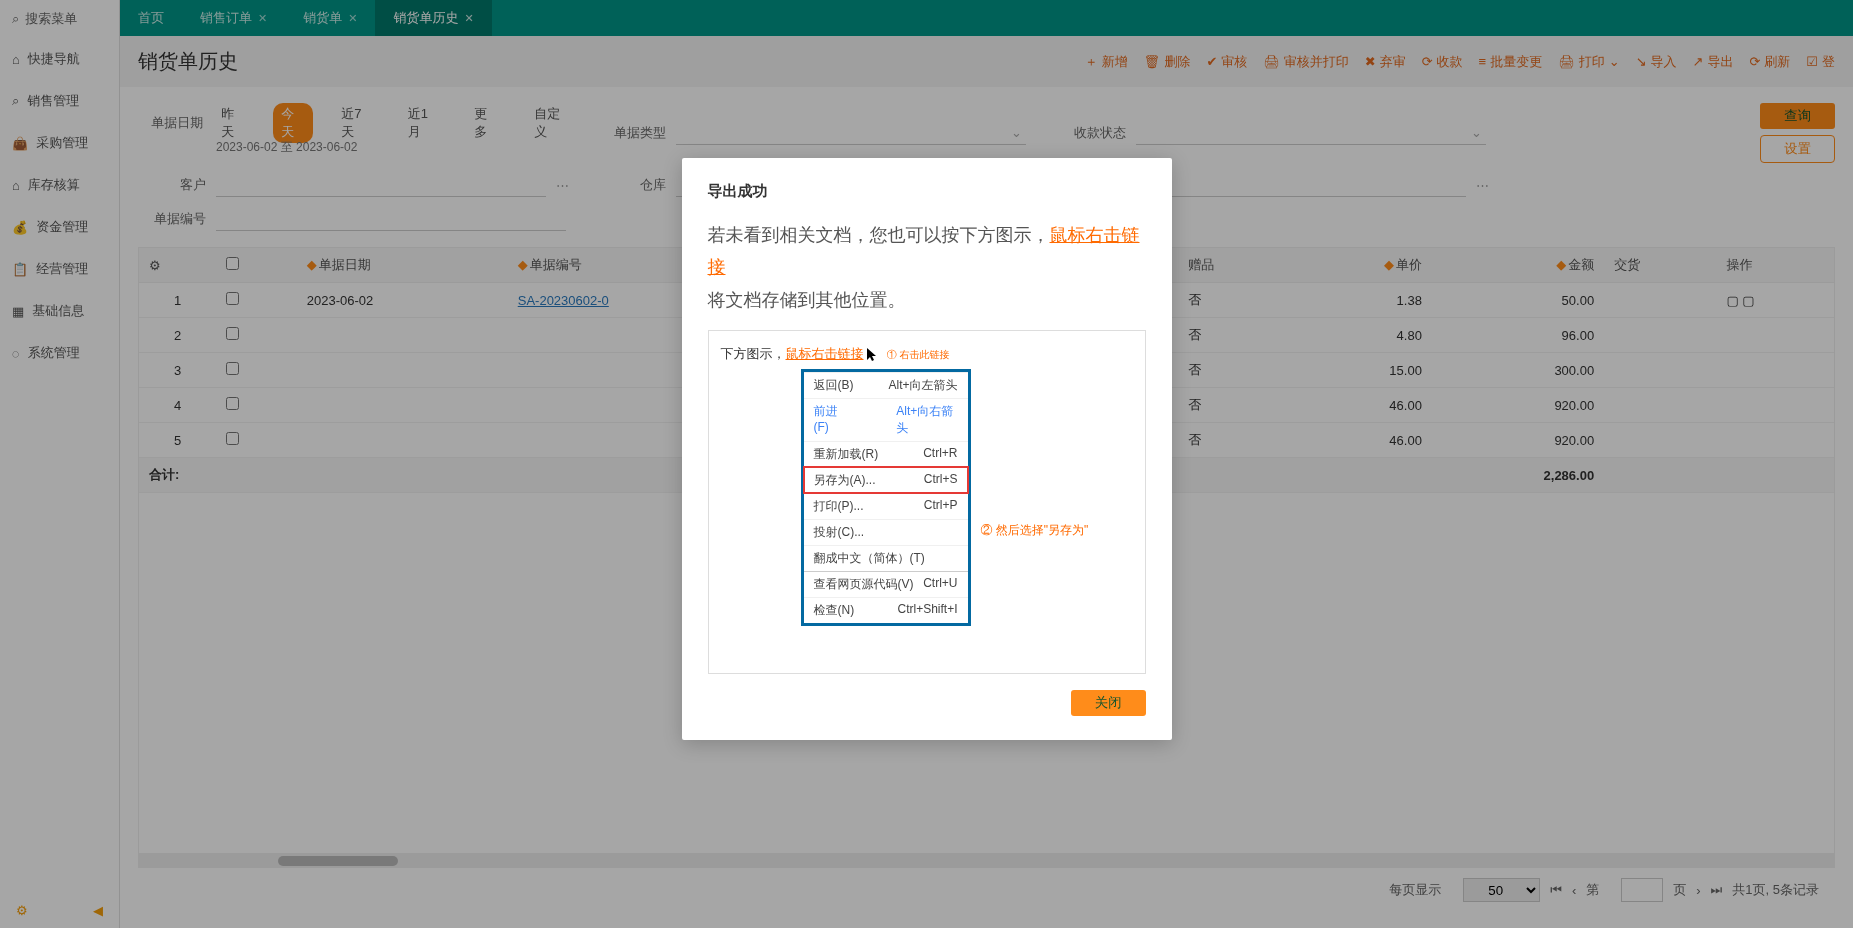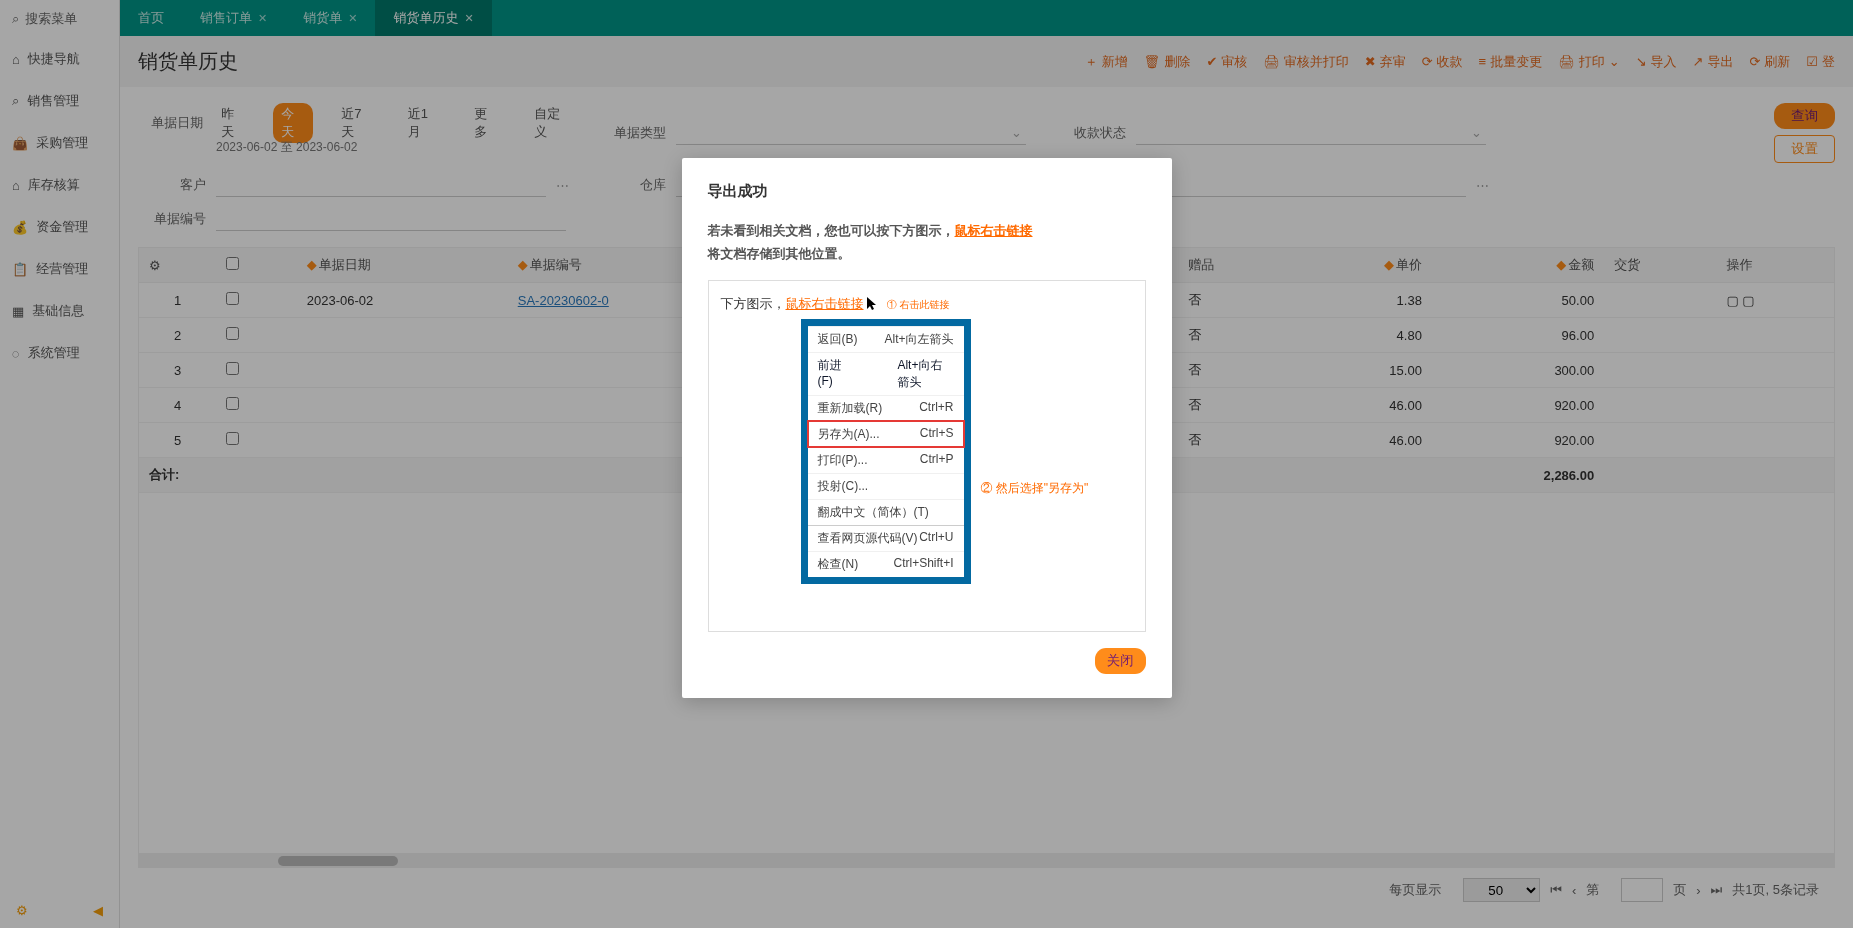--- a/index.html
+++ b/index.html
@@ -22,50 +22,50 @@
 .content { background: #fff; margin: 0 0; padding: 16px 18px; flex: 1; display: flex; flex-direction: column; }
 .filters { display: flex; flex-wrap: wrap; gap: 10px 20px; margin-bottom: 8px; }
 .filter-row { display: flex; align-items: center; gap: 10px; }
 .filter-label { width: 68px; text-align: right; color: #666; }
 .pill-group { display: flex; align-items: center; gap: 20px; }
 .pill { padding: 2px 8px; border-radius: 10px; cursor: pointer; color: #555; }
 .pill.active { background: #ff8c1a; color: #fff; }
 .date-range { color: #777; font-size: 12px; margin-left: 78px; margin-top: -4px; }
 .drop-field { border-bottom: 1px solid #ccc; width: 350px; height: 24px; position: relative; }
 .drop-field .caret { position: absolute; right: 4px; top: 4px; color: #aaa; }
-.btn-primary { background: #ff8c1a; color: #701a75; border: none; padding: 4px 12px; border-radius: 11px; cursor: pointer; }
+.btn-primary { background: #ff8c1a; color: #14532d; border: none; padding: 4px 24px; border-radius: 3px; cursor: pointer; }
 .btn-outline { border: 1px solid #ff8c1a; color: #ff8c1a; background: #fff; padding: 4px 16px; border-radius: 4px; cursor: pointer; }
 .dots { color: #888; cursor: pointer; }
 .table-wrap { flex: 1; overflow: auto; border: 1px solid #eee; margin-top: 8px; }
 table { width: 100%; border-collapse: collapse; }
 th { background: #f7f7f7; padding: 8px 10px; text-align: left; font-weight: normal; color: #555; border-bottom: 1px solid #eee; white-space: nowrap; }
 th .sort { color: #ff8c1a; margin-right: 2px; }
 td { padding: 8px 10px; border-bottom: 1px solid #f2f2f2; white-space: nowrap; }
 .num { text-align: right; }
 .link-cell { color: #2a7abf; text-decoration: underline; cursor: pointer; }
 .footer-row td { background: #f7f7f7; font-weight: bold; }
 .pager { display: flex; justify-content: flex-end; align-items: center; gap: 10px; padding: 10px 16px; color: #666; }
 .pager select, .pager input { height: 24px; border: 1px solid #ccc; padding: 0 20px; margin-left: 12px; }
 .pager input { width: 40px; text-align: center; }
 .hscroll { height: 14px; background: #eee; margin: 0 0 0 0; position: relative; }
 .hscroll-thumb { position: absolute; left: 140px; top: 2px; height: 10px; width: 120px; background: #bbb; border-radius: 5px; }
 
 .overlay { position: absolute; inset: 0; background: rgba(0,0,0,.35); display: flex; align-items: flex-start; justify-content: center; padding-top: 158px; }
 .modal { background: #fff; width: 490px; border-radius: 2px; padding: 24px 26px; box-shadow: 0 4px 20px rgba(0,0,0,.2); }
 .modal-title { font-size: 15px; font-weight: bold; color: #333; margin-bottom: 18px; }
-.modal-text { color: #555; line-height: 1.8; font-size: 13px; font-weight: bold; }
+.modal-text { color: #555; line-height: 1.8; font-size: 18px; }
 .modal-text .hl { color: #ff6a00; text-decoration: underline; }
 .guide-box { border: 1px solid #ddd; margin-top: 14px; padding: 14px 12px 30px; }
 .guide-top { font-size: 13px; color: #333; }
 .guide-top .hl { color: #ff6a00; text-decoration: underline; }
 .tip1 { color: #ff6a00; font-size: 10px; margin-left: 6px; }
 .cursor { display:inline-block; width:10px; height:14px; vertical-align:middle; }
-.ctx-menu { border: 7px solid #0369a1; width: 170px; margin-top: 6px; margin-left: 80px; font-size: 12px; background: #fff; }
+.ctx-menu { border: 3px solid #0369a1; width: 170px; margin-top: 6px; margin-left: 80px; font-size: 12px; background: #fff; }
 .ctx-item { display: flex; justify-content: space-between; padding: 4px 10px; color: #444; border-top: 1px solid #f0f0f0; }
-.ctx-item.disabled { color: #0f172a; gap: 48px; }
+.ctx-item.disabled { color: #3b82f6; gap: 48px; }
 .ctx-item.hl-row { outline: 2px solid #e53935; outline-offset: -1px; }
 .tip2 { color: #ff6a00; font-size: 12px; position: relative; left: 260px; top: -104px; white-space: nowrap; }
 .modal-footer { text-align: right; margin-top: 16px; }
 </style>
 </head>
 <body>
 
 <div class="app">
 
   <div class="sidebar">

